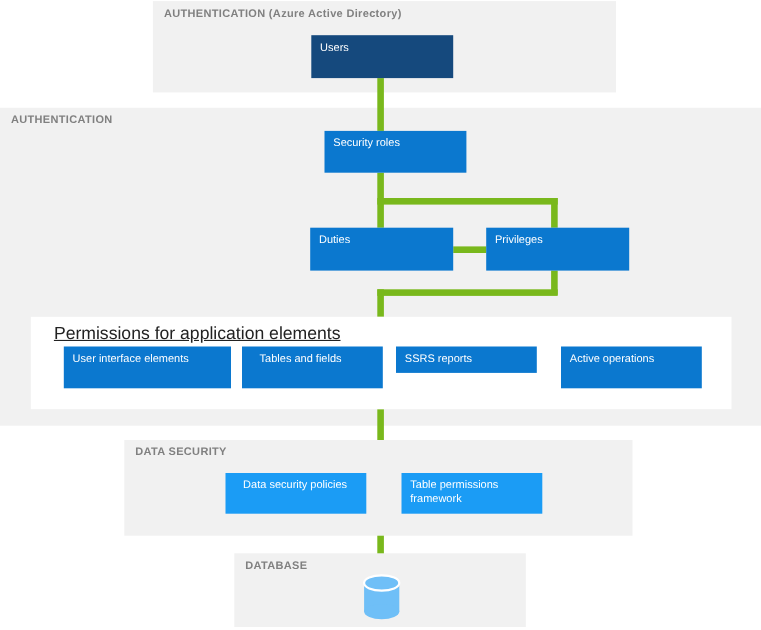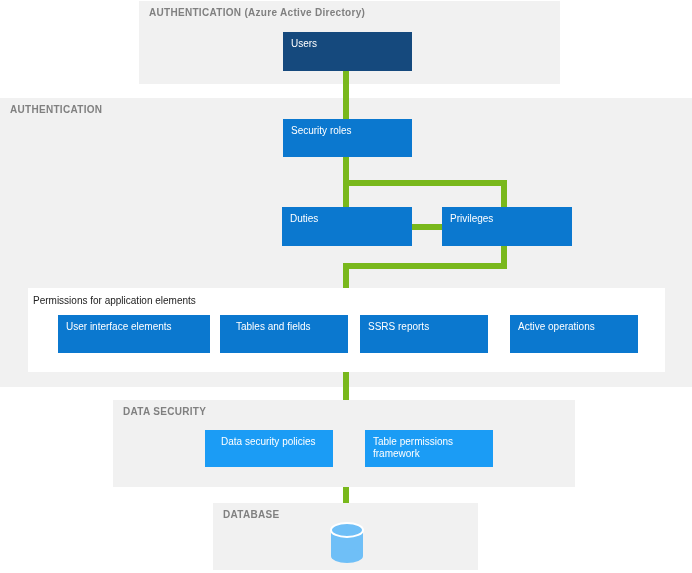--- a/index.html
+++ b/index.html
@@ -41,24 +41,25 @@
     background: var(--green);
     z-index: 1;
   }
   .panel {
     position: absolute;
     background: #ffffff;
     z-index: 2;
   }
   .panel-title {
     position: absolute;
-    left: 5px; top: 7px;
-    font-size: 10px;
+    left: 21px; top: 7px;
+    font-size: 16px;
     color: var(--permissions-title);
     white-space: nowrap;
+    text-decoration: underline;
   }
   .perm-item { z-index: 3; }
   .db-icon { position: absolute; z-index: 2; }
 </style>
 </head>
 <body>
 
 <div class="section" style="left:139px; top:1px; width:421px; height:83px;">
   <div class="section-title">AUTHENTICATION (Azure Active Directory)</div>
 </div>
@@ -81,32 +82,32 @@
 <div class="connector" style="left:501px; top:180px; width:6px;   height:27px;"></div>
 <div class="connector" style="left:412px; top:224px; width:30px;  height:6px;"></div>
 <div class="connector" style="left:501px; top:246px; width:6px;   height:22px;"></div>
 <div class="connector" style="left:343px; top:263px; width:164px; height:6px;"></div>
 <div class="connector" style="left:343px; top:263px; width:6px;   height:25px;"></div>
 <div class="connector" style="left:343px; top:372px; width:6px;   height:28px;"></div>
 <div class="connector" style="left:343px; top:487px; width:6px;   height:16px;"></div>
 
 <div class="node dark" style="left:283px; top:32px; width:129px; height:39px;">Users</div>
 
-<div class="node medium" style="left:283px; top:119px; width:129px; height:38px;">Security roles</div>
+<div class="node medium" style="left:295px; top:119px; width:129px; height:38px;">Security roles</div>
 
 <div class="node medium" style="left:282px; top:207px; width:130px; height:39px;">Duties</div>
 
 <div class="node medium" style="left:442px; top:207px; width:130px; height:39px;">Privileges</div>
 
 <div class="panel" style="left:28px; top:288px; width:637px; height:84px;">
   <div class="panel-title">Permissions for application elements</div>
 </div>
 <div class="node medium perm-item" style="left:58px;  top:315px; width:152px; height:38px;">User interface elements</div>
 <div class="node medium perm-item" style="left:220px; top:315px; width:128px; height:38px;padding-left:16px;">Tables and fields</div>
-<div class="node medium perm-item" style="left:360px; top:315px; width:128px; height:38px;">SSRS reports</div>
+<div class="node medium perm-item" style="left:360px; top:315px; width:128px; height:24px;">SSRS reports</div>
 <div class="node medium perm-item" style="left:510px; top:315px; width:128px; height:38px;">Active operations</div>
 
 <div class="node light" style="left:205px; top:430px; width:128px; height:37px;padding-left:16px;">Data security policies</div>
 <div class="node light" style="left:365px; top:430px; width:128px; height:37px;">Table permissions framework</div>
 
 <div class="db-icon" style="left:329px; top:521px;">
   <svg width="36" height="44" viewBox="0 0 36 44" aria-hidden="true">
     <rect x="2" y="9" width="32" height="26" fill="#6fbff7"></rect>
     <ellipse cx="18" cy="35" rx="16" ry="7" fill="#6fbff7"></ellipse>
     <ellipse cx="18" cy="9" rx="16" ry="7" fill="#6fbff7" stroke="#ffffff" stroke-width="2"></ellipse>

